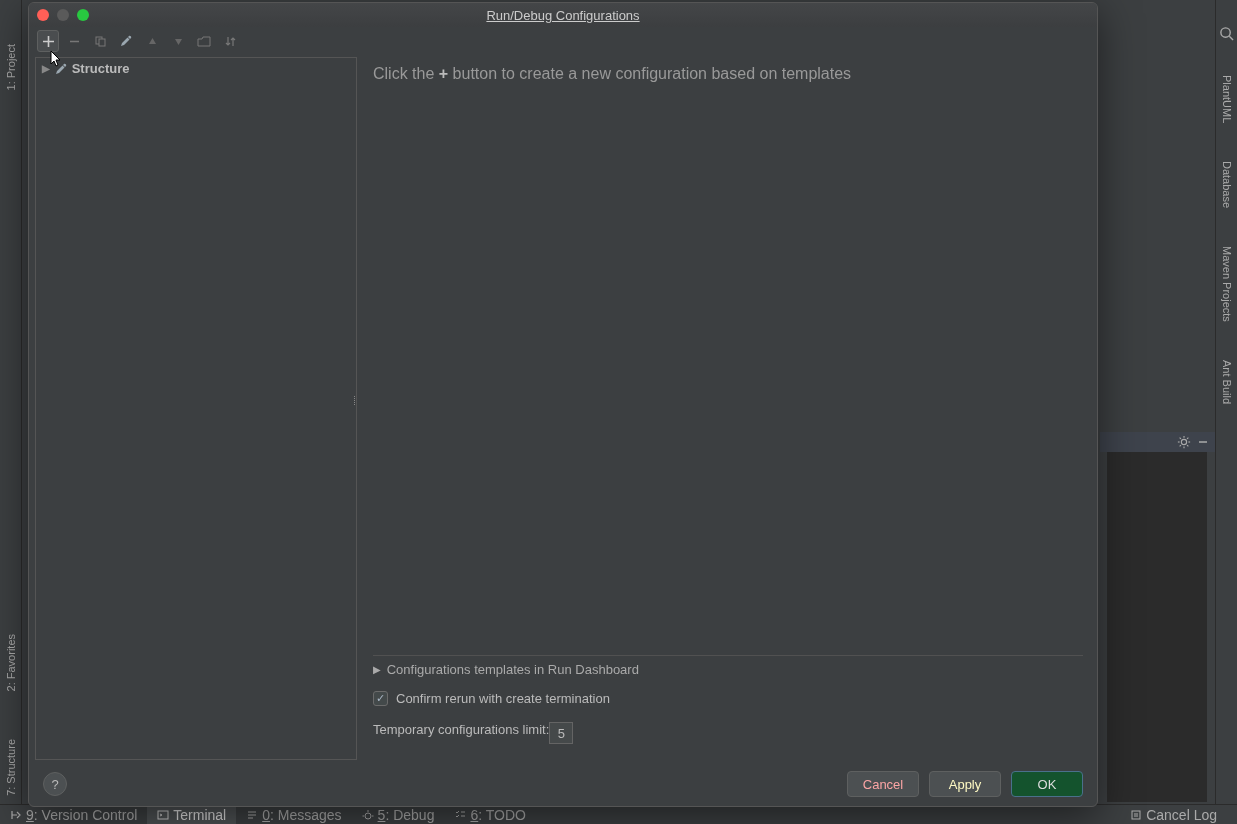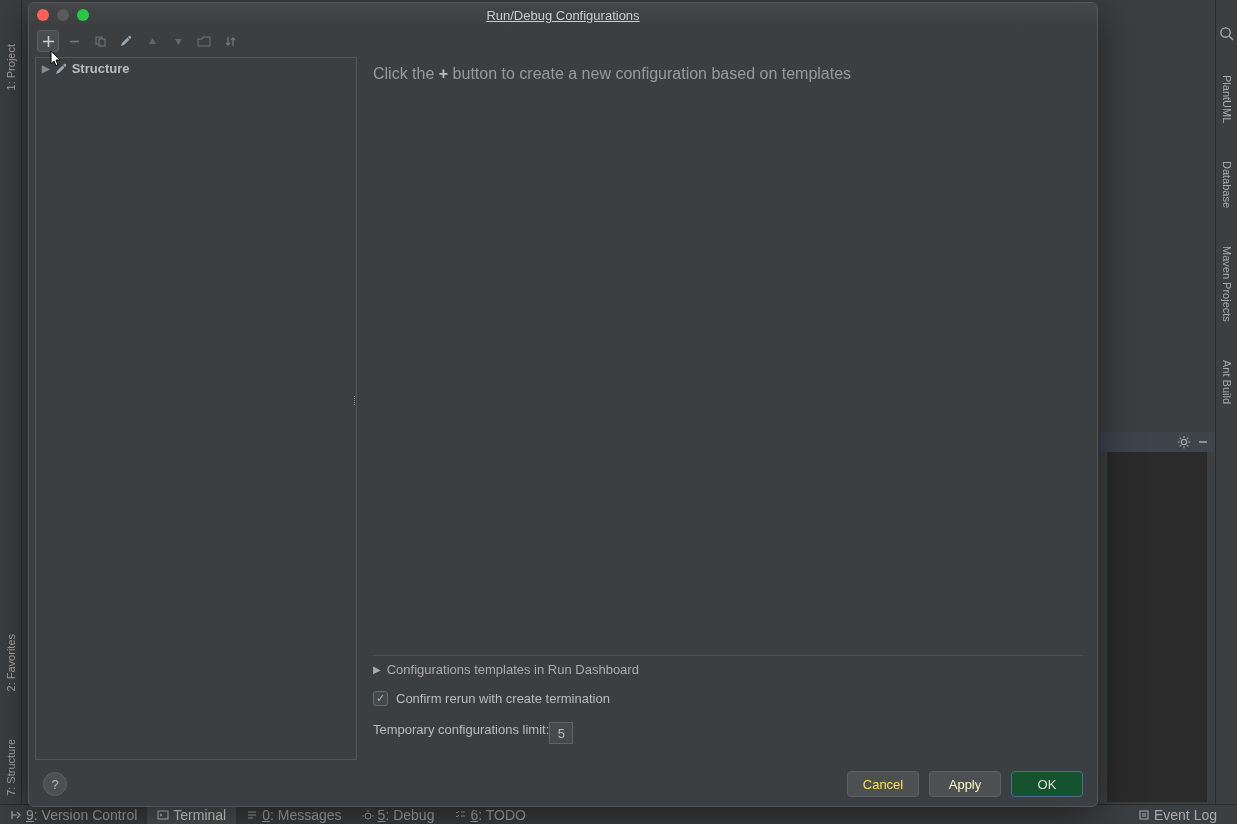--- a/index.html
+++ b/index.html
@@ -323,21 +323,21 @@
   font-size: 13px;
   cursor: pointer;
 }
 .dialog-footer .spacer { flex: 1; }
 .btn {
   min-width: 72px;
   height: 26px;
   border-radius: 4px;
   border: 1px solid #5e6060;
   background: #4c5052;
-  color: #fde047;
+  color: #fca5a5;
   font-size: 13px;
   cursor: pointer;
 }
 .btn.disabled { color: #fef9c3; }
 .btn.primary {
   background: #14532d;
   border-color: #4a708b;
   color: #dddddd;
 }
 
@@ -443,21 +443,21 @@
         </svg>
       <span><span class="underline">6</span>: TODO</span>
     </div>
     <div class="spacer"></div>
     <div class="tool-btn">
       <svg width="12" height="12" viewBox="0 0 12 12">
           <rect x="2" y="2" width="8" height="8" fill="none" stroke="#aaaaaa"></rect>
           <line x1="4" y1="5" x2="8" y2="5" stroke="#aaaaaa"></line>
           <line x1="4" y1="7" x2="8" y2="7" stroke="#aaaaaa"></line>
         </svg>
-      <span>Event Log</span>
+      <span>Cancel Log</span>
     </div>
     <div style="width:10px"></div>
   </div>
 
   <div class="dialog">
     <div class="titlebar">
       <div class="traffic">
         <div class="dot red"></div>
         <div class="dot yellow"></div>
         <div class="dot green"></div>

